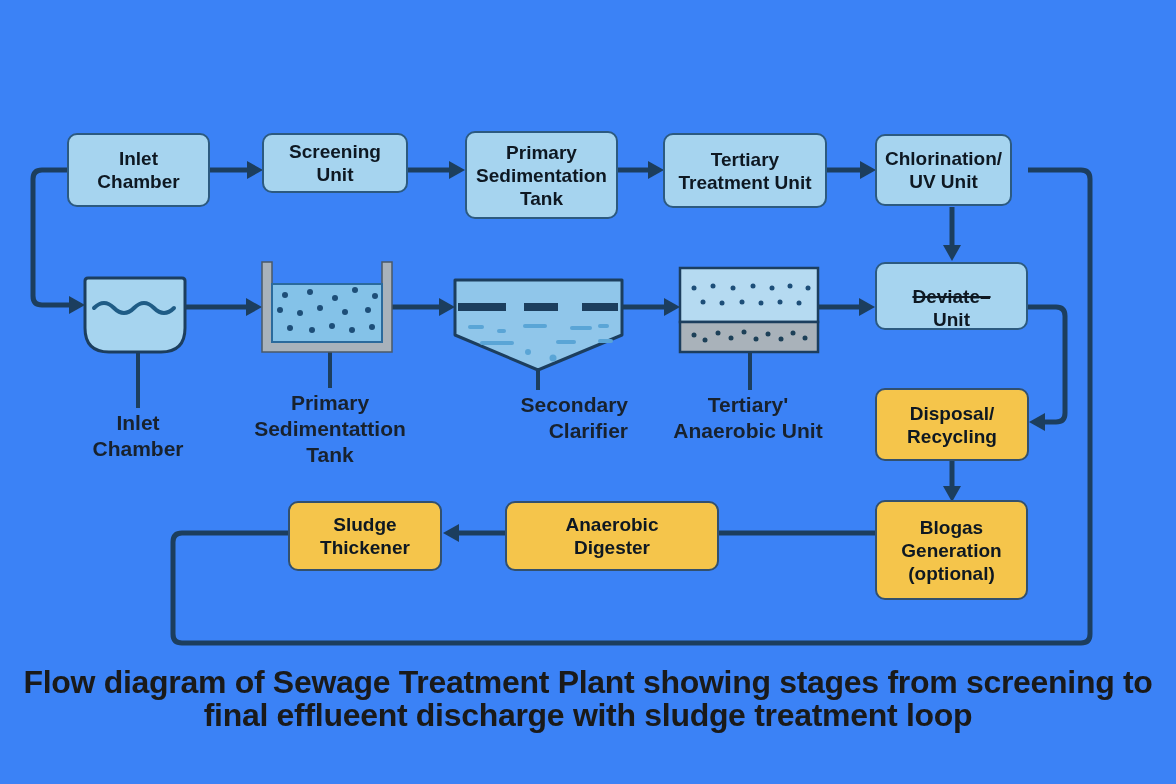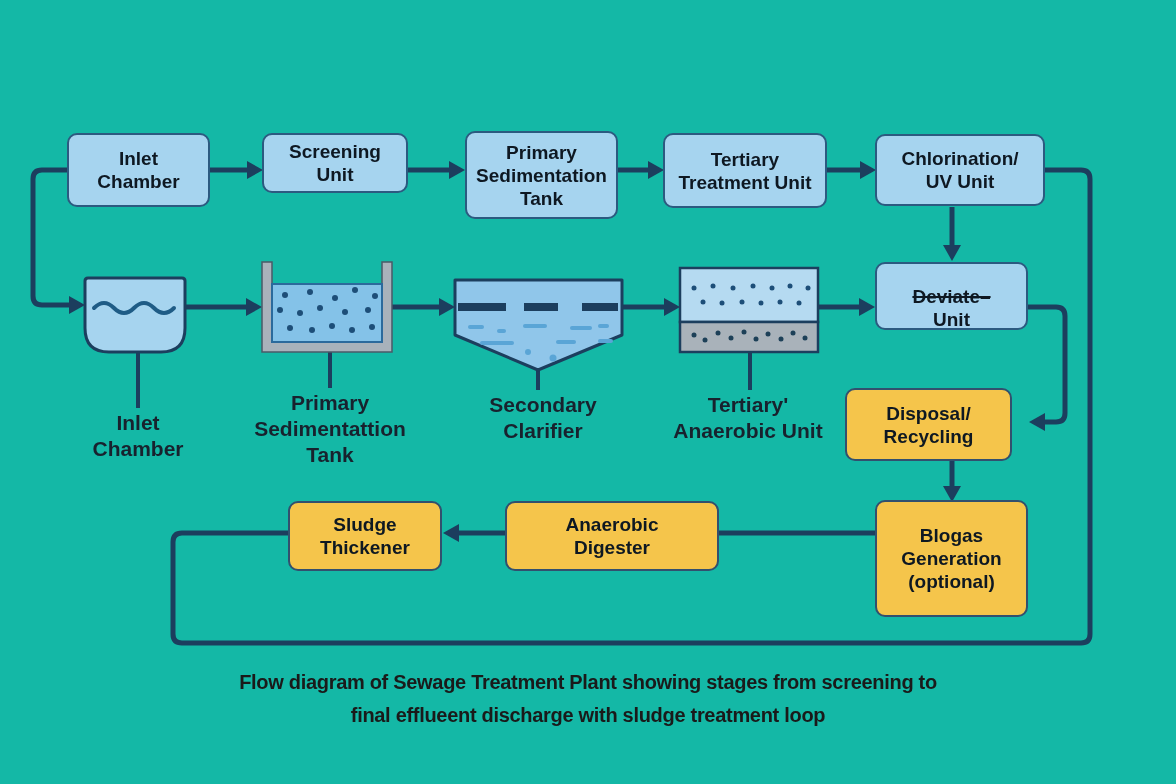--- a/index.html
+++ b/index.html
@@ -1,37 +1,37 @@
 <!DOCTYPE html>
 <html><head>
 <meta charset="utf-8">
 <style>
   html,body{margin:0;padding:0;}
   .canvas{
-    position:relative;width:1176px;height:784px;background:#14b8a6;
+    position:relative;width:1176px;height:784px;background:#3b82f6;
     font-family:"Liberation Sans", sans-serif;overflow:hidden;
   }
   .overlay{position:absolute;left:0;top:0;}
   .box{
     position:absolute;display:flex;align-items:center;justify-content:center;
     flex-direction:column;text-align:center;border-radius:10px;
     font-weight:700;font-size:19px;line-height:23px;color:#0e1822;
     white-space:pre-line;box-sizing:border-box;padding:4px;
   }
   .blue{background:#a6d4ef;border:2px solid #2c5a80;}
   .orange{background:#f5c54b;border:2px solid #32506e;}
   .strike{text-decoration:line-through;text-decoration-thickness:2px;margin-top:24px;}
   .tlabel{
     position:absolute;font-weight:700;font-size:21px;line-height:26px;
     color:#18222e;white-space:pre-line;text-align:center;
   }
-  .tlabel.left{text-align:center;}
+  .tlabel.left{text-align:right;}
   .caption{
     position:absolute;left:0;right:0;top:666px;text-align:center;
-    font-weight:700;font-size:20px;line-height:33px;color:#1a1a1a;
+    font-weight:700;font-size:32px;line-height:33px;color:#1a1a1a;
     letter-spacing:-0.3px;white-space:pre-line;
   }
 </style>
 </head>
 <body>
 
 <div class="canvas">
 
   <svg class="overlay" width="1176" height="784" viewBox="0 0 1176 784">
 
@@ -159,31 +159,31 @@
 
   <div class="box blue" style="left:67px;top:133px;width:143px;height:74px">Inlet
 Chamber</div>
   <div class="box blue" style="left:262px;top:133px;width:146px;height:60px">Screening
 Unit</div>
   <div class="box blue" style="left:465px;top:131px;width:153px;height:88px">Primary
 Sedimentation
 Tank</div>
   <div class="box blue" style="left:663px;top:133px;width:164px;height:75px">Tertiary
 Treatment Unit</div>
-  <div class="box blue" style="left:875px;top:134px;width:170px;height:72px">Chlorination/
+  <div class="box blue" style="left:875px;top:134px;width:137px;height:72px">Chlorination/
 UV Unit</div>
 
   <div class="box blue" style="left:875px;top:262px;width:153px;height:68px">
     <span class="strike">Deviate–</span>
     <span>Unit</span>
   </div>
 
-  <div class="box orange" style="left:845px;top:388px;width:167px;height:73px">Disposal/
+  <div class="box orange" style="left:875px;top:388px;width:154px;height:73px">Disposal/
 Recycling</div>
-  <div class="box orange" style="left:875px;top:500px;width:153px;height:117px">Blogas
+  <div class="box orange" style="left:875px;top:500px;width:153px;height:100px">Blogas
 Generation
 (optional)</div>
 
   <div class="box orange" style="left:505px;top:501px;width:214px;height:70px">Anaerobic
 Digester</div>
   <div class="box orange" style="left:288px;top:501px;width:154px;height:70px">Sludge
 Thickener</div>
 
   <div class="tlabel" style="left:68px;top:410px;width:140px">Inlet
 Chamber</div>

